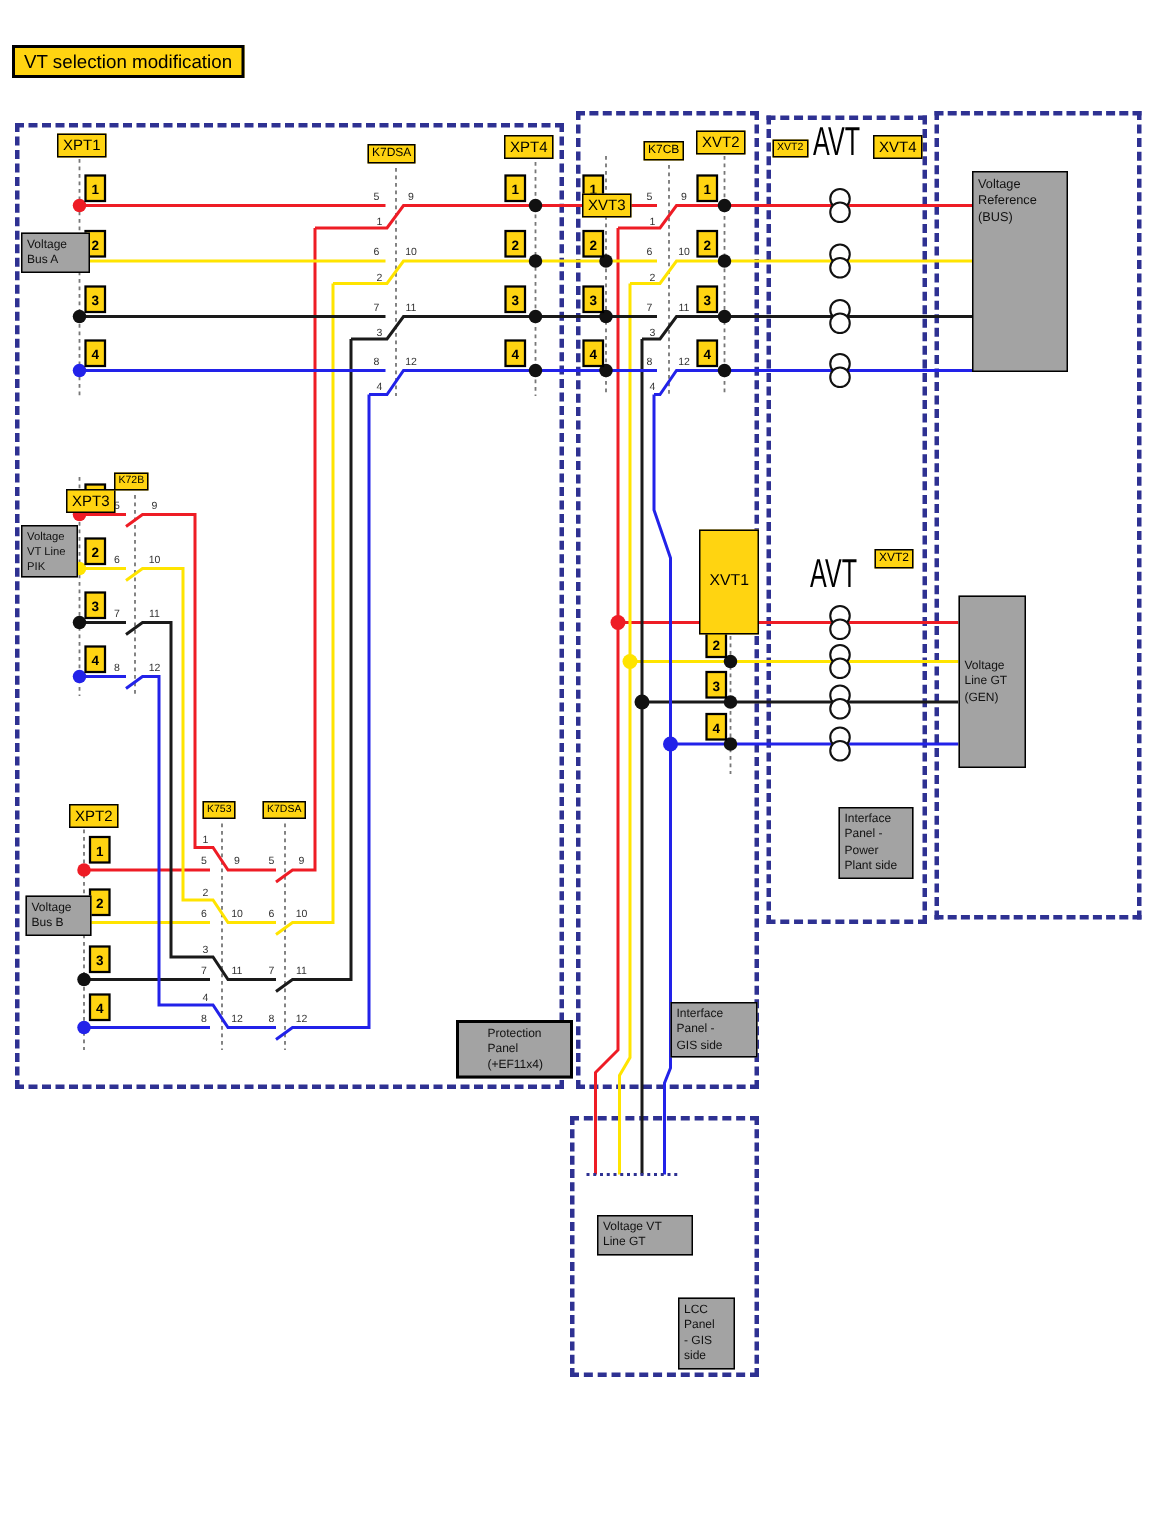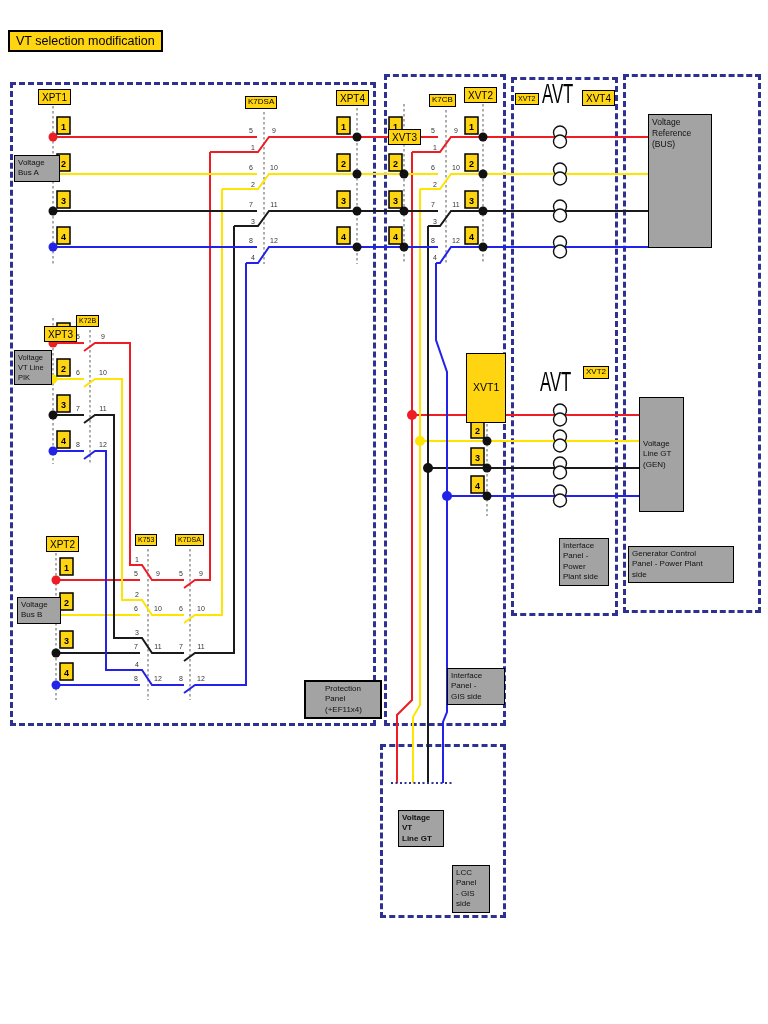--- a/index.html
+++ b/index.html
@@ -342,31 +342,28 @@
 VT Line
 PIK</div>
   <div class="box" style="left:17px;top:597px;width:44px;">Voltage
 Bus B</div>
   <div class="box" style="left:648px;top:114px;width:64px;height:134px;font-size:8.5px;">Voltage
 Reference
 (BUS)</div>
   <div class="box" style="left:639px;top:397px;width:45px;height:115px;display:flex;align-items:center;">Voltage
 Line GT
 (GEN)</div>
-  <div class="box" style="left:398px;top:810px;width:46px;font-weight:bold;">Voltage VT
+  <div class="box" style="left:398px;top:810px;width:64px;">Voltage VT
 Line GT</div>
 
   <div class="box b2" style="left:304px;top:680px;width:78px;padding-left:19px;">Protection Panel
 (+EF11x4)</div>
   <div class="box" style="left:447px;top:668px;width:58px;">Interface
 Panel -
 GIS side</div>
   <div class="box" style="left:559px;top:538px;width:50px;">Interface
 Panel -
 Power
 Plant side</div>
-  <div class="box" style="left:628px;top:546px;width:106px;">Generator Control
-Panel - Power Plant
-side</div>
   <div class="box" style="left:452px;top:865px;width:38px;">LCC Panel
 - GIS side</div>
 
 </div>
 
 </body></html>

